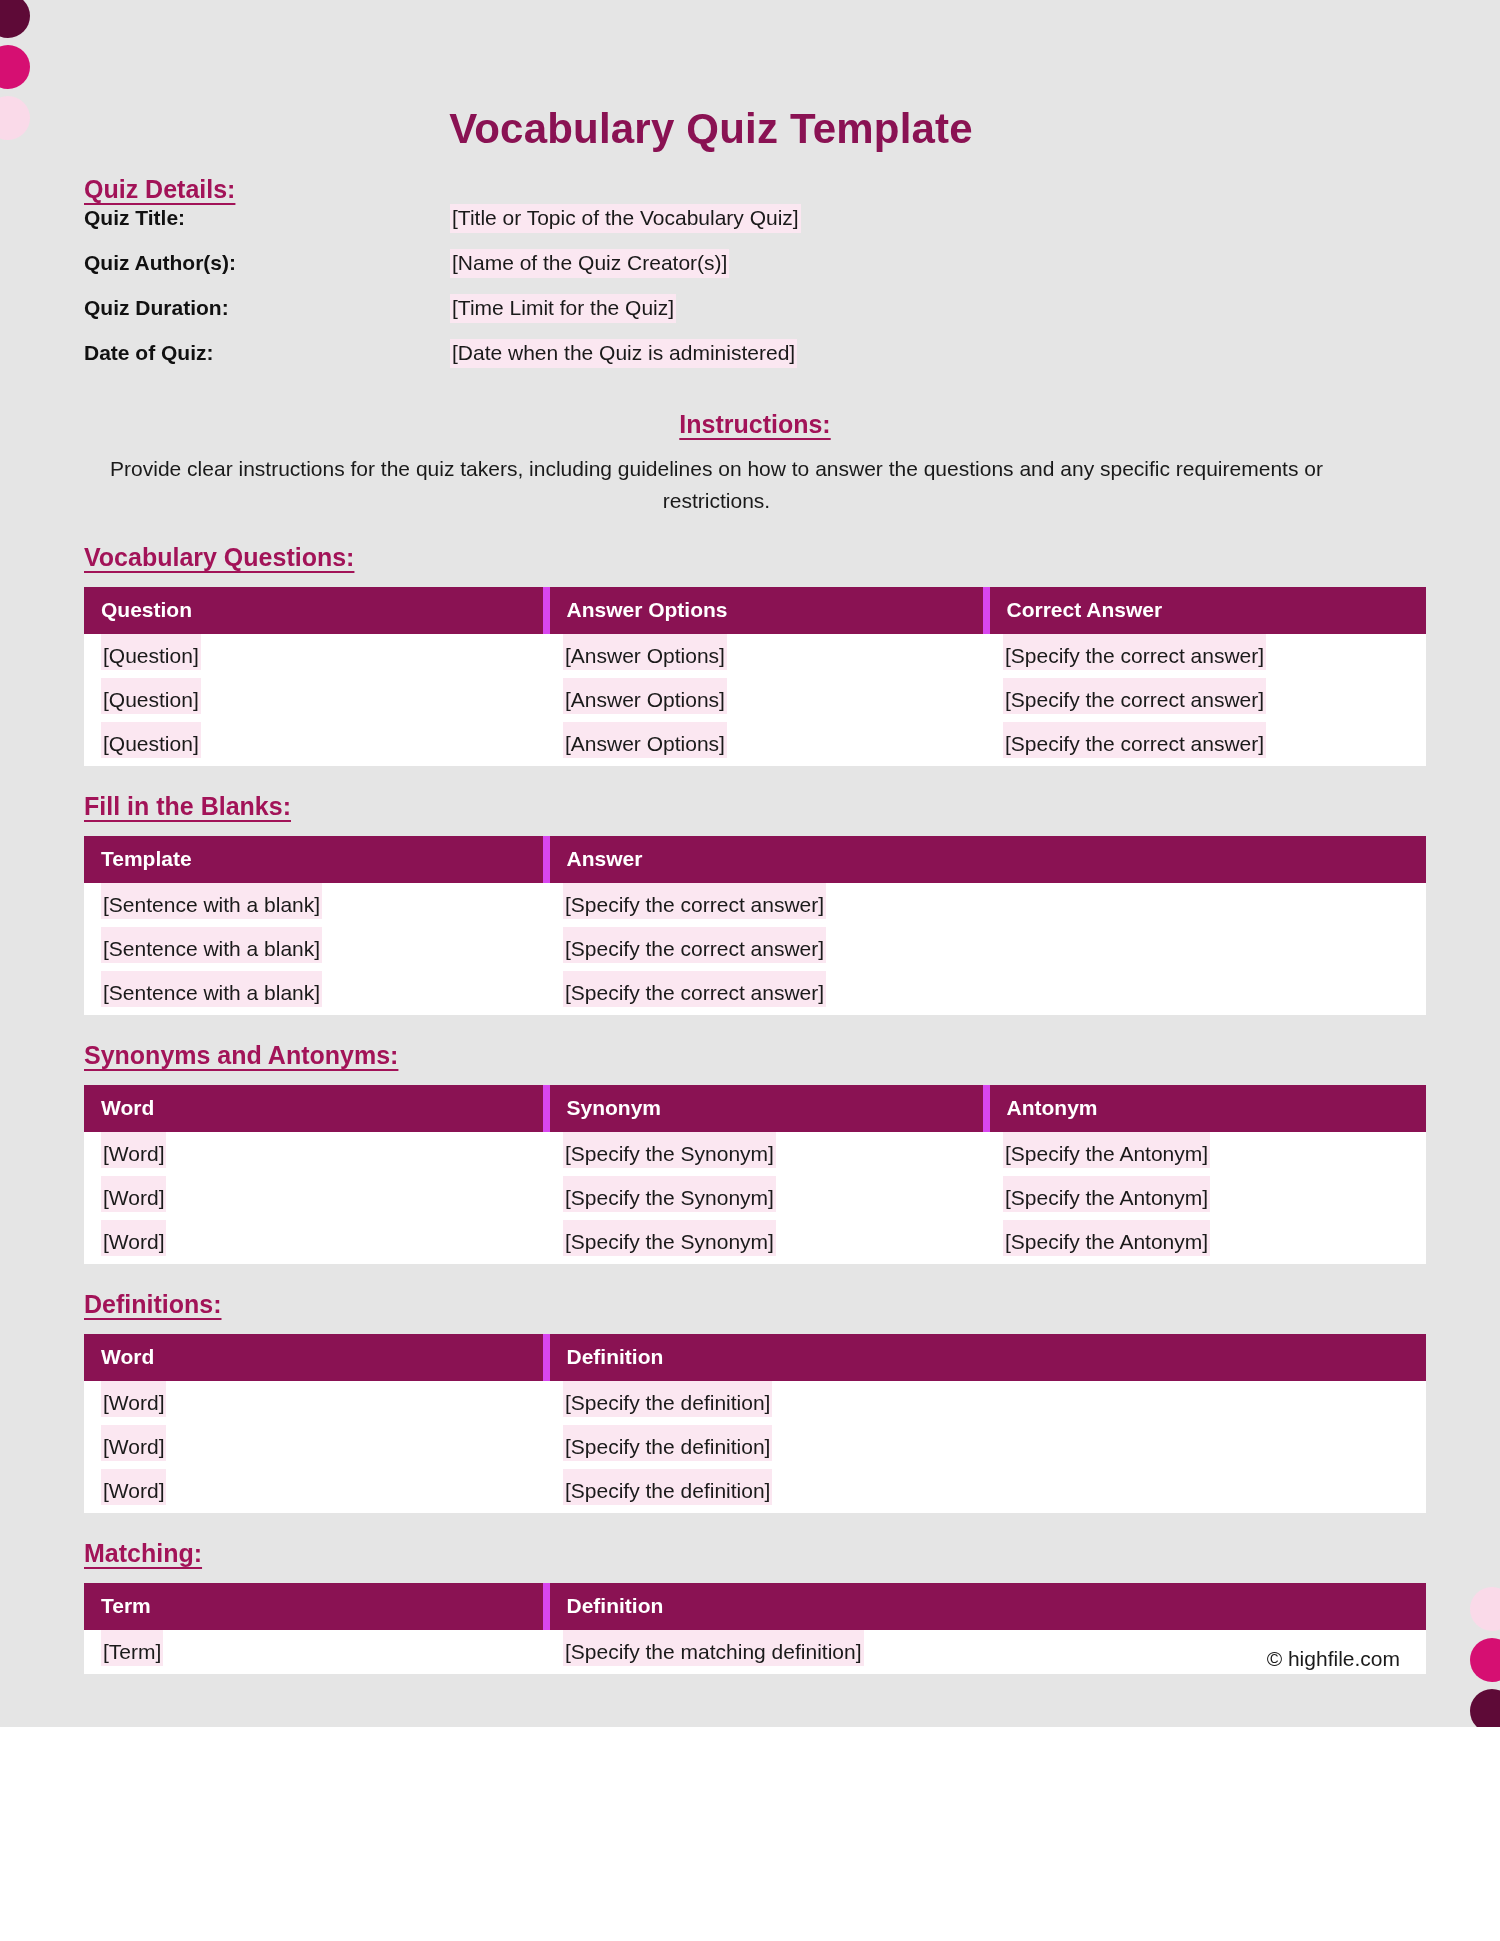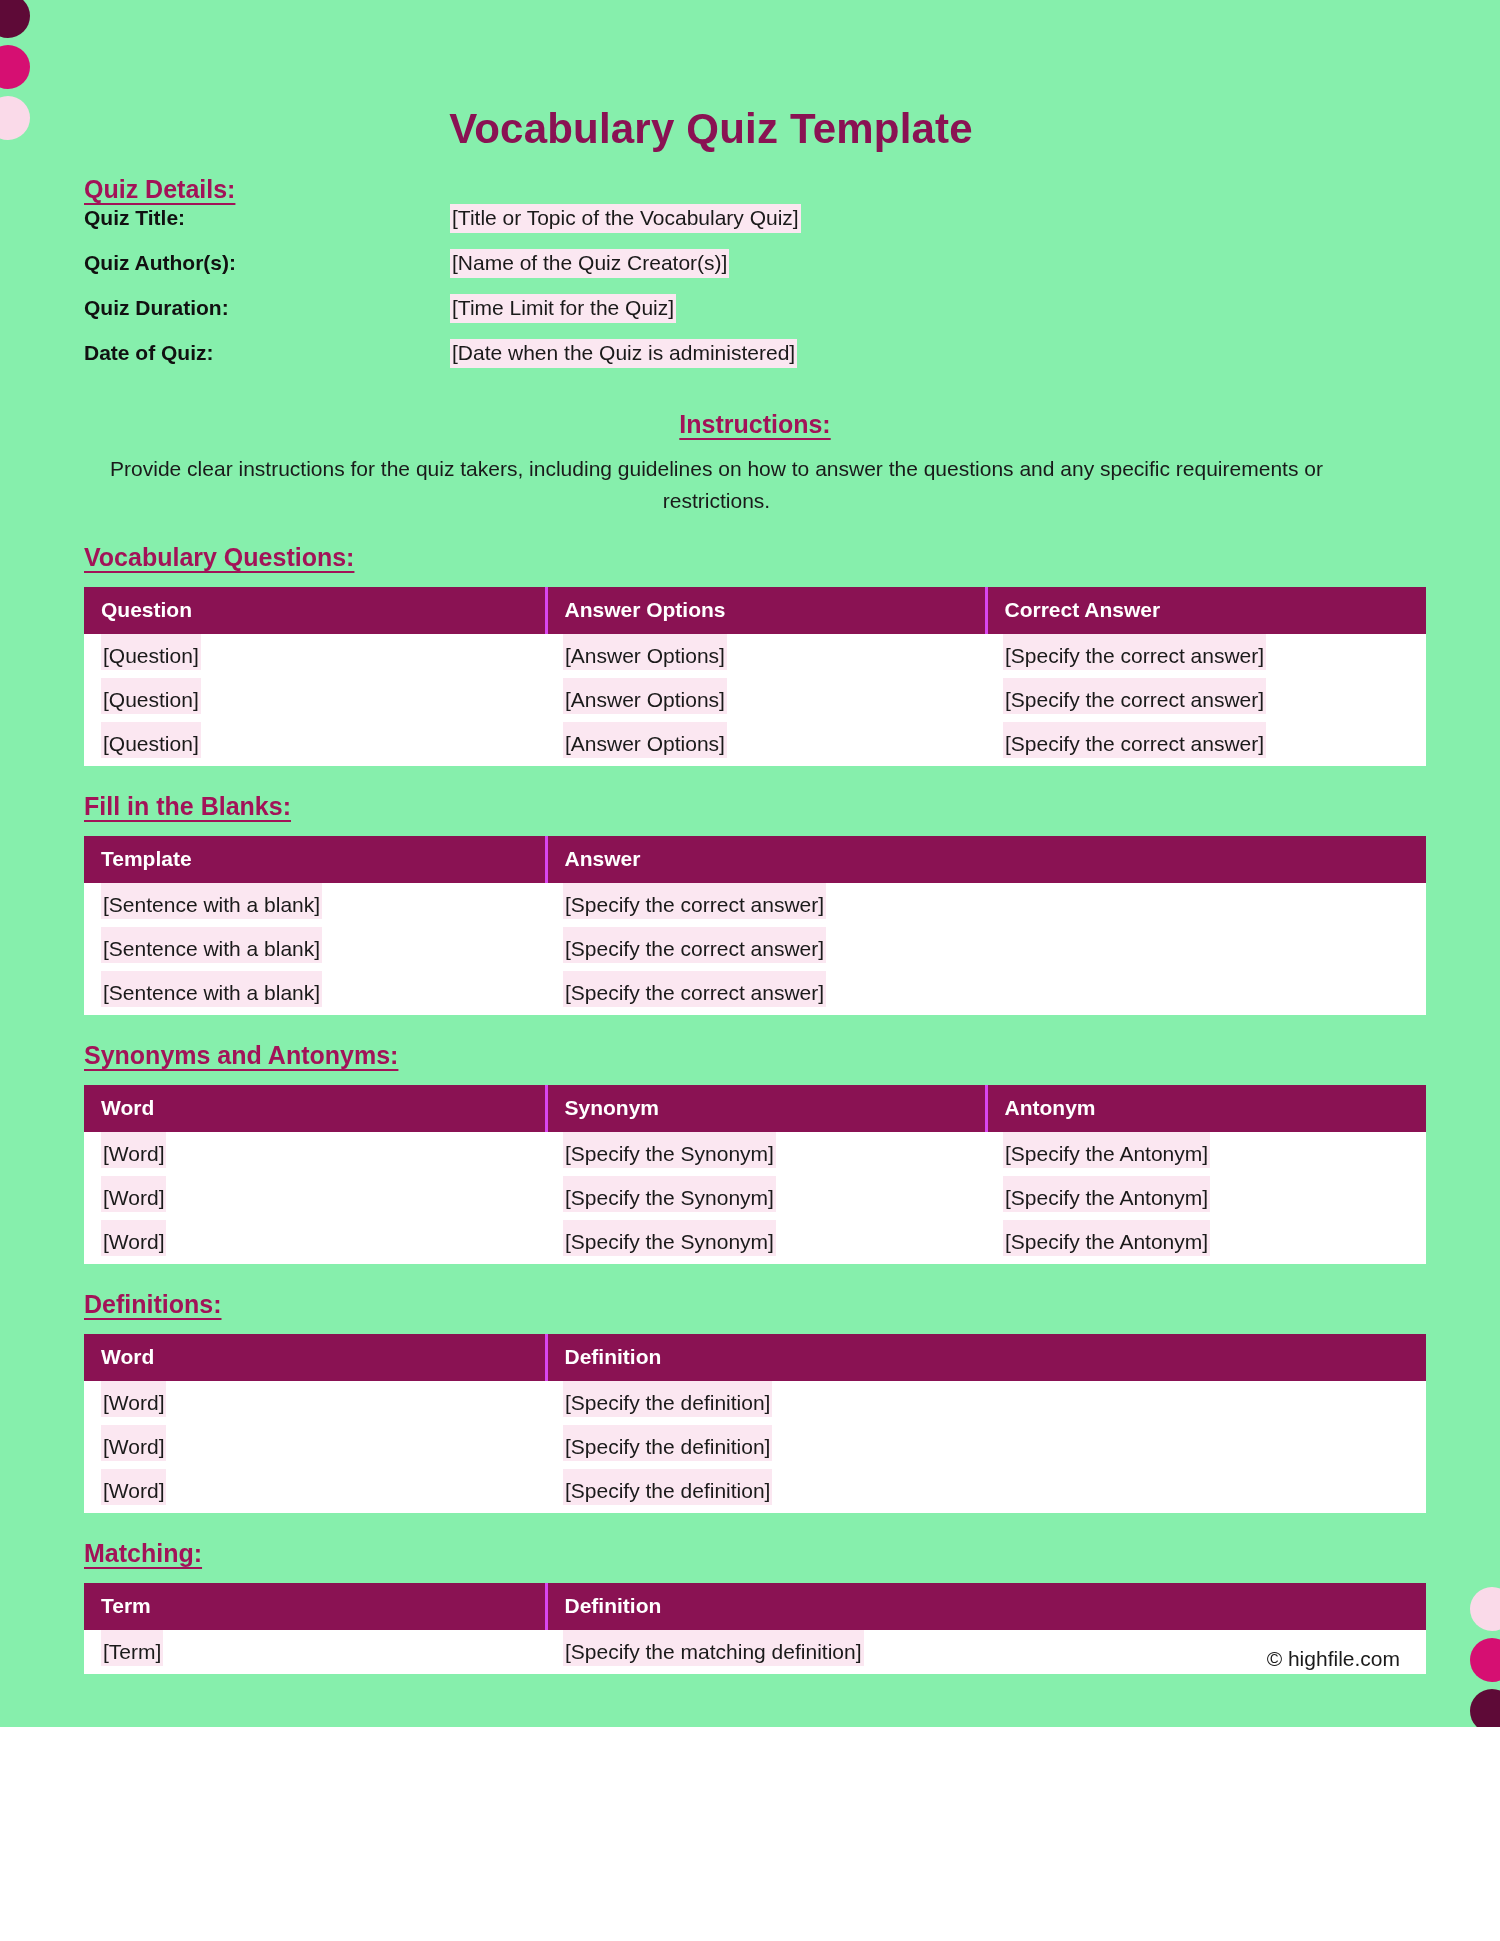--- a/index.html
+++ b/index.html
@@ -4,21 +4,21 @@
 <style>
   html, body {
     margin: 0;
     padding: 0;
     background: #ffffff;
   }
   .page {
     position: relative;
     width: 1500px;
     height: 1727px;
-    background: #86efac;
+    background: #e5e5e5;
     font-family: "Liberation Sans", sans-serif;
     overflow: hidden;
     box-sizing: border-box;
   }
 
   
   .deco {
     position: absolute;
     width: 44px;
     height: 44px;
@@ -103,21 +103,21 @@
     margin-top: 15px;
     table-layout: fixed;
   }
   .tbl thead th {
     background: #8A1253;
     color: #ffffff;
     font-size: 21px;
     font-weight: bold;
     text-align: left;
     padding: 11px 0 12px 17px;
-    border-right: 3px solid #d946ef;
+    border-right: 7px solid #d946ef;
   }
   .tbl thead th:last-child { border-right: none; }
 
   .tbl tbody td {
     font-size: 21px;
     color: #1a1a1a;
     padding: 10px 0 10px 17px;
     background: #ffffff;
     vertical-align: top;
   }

